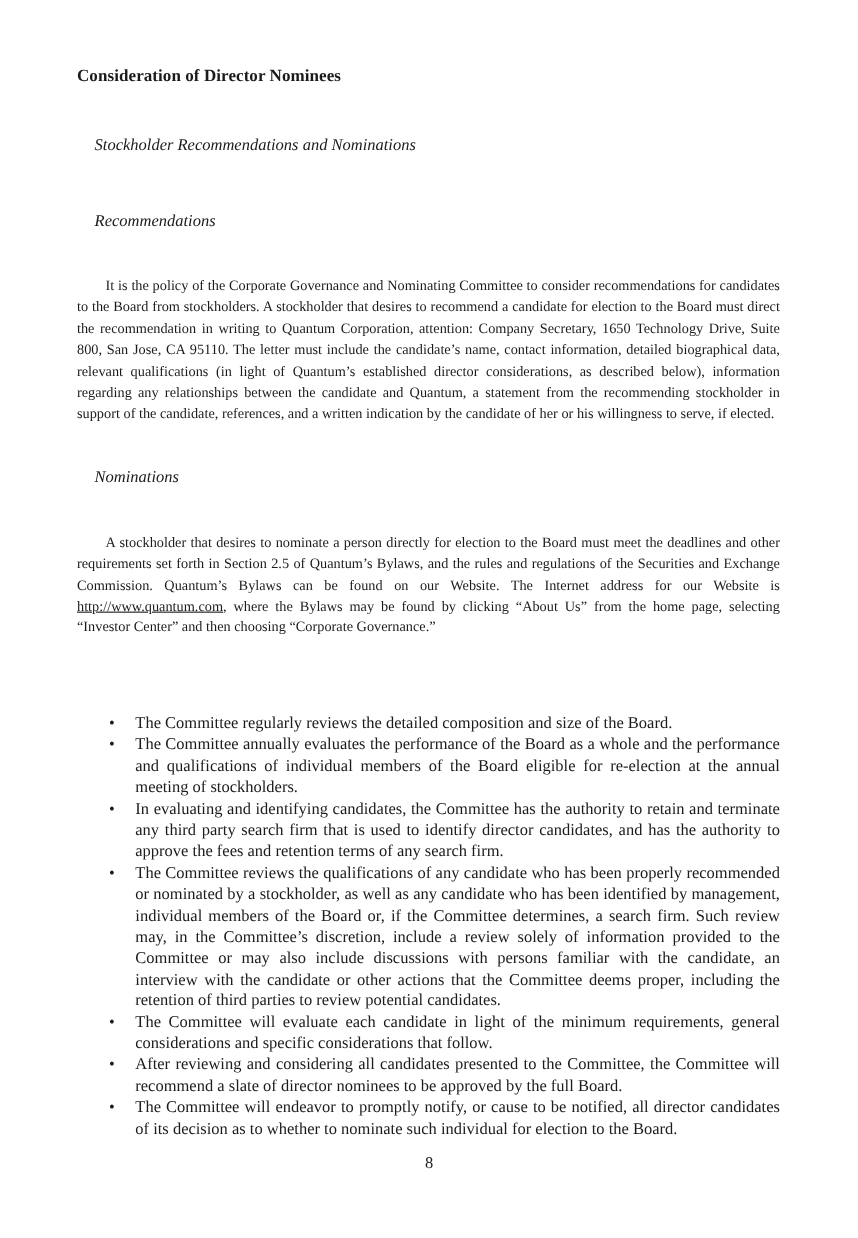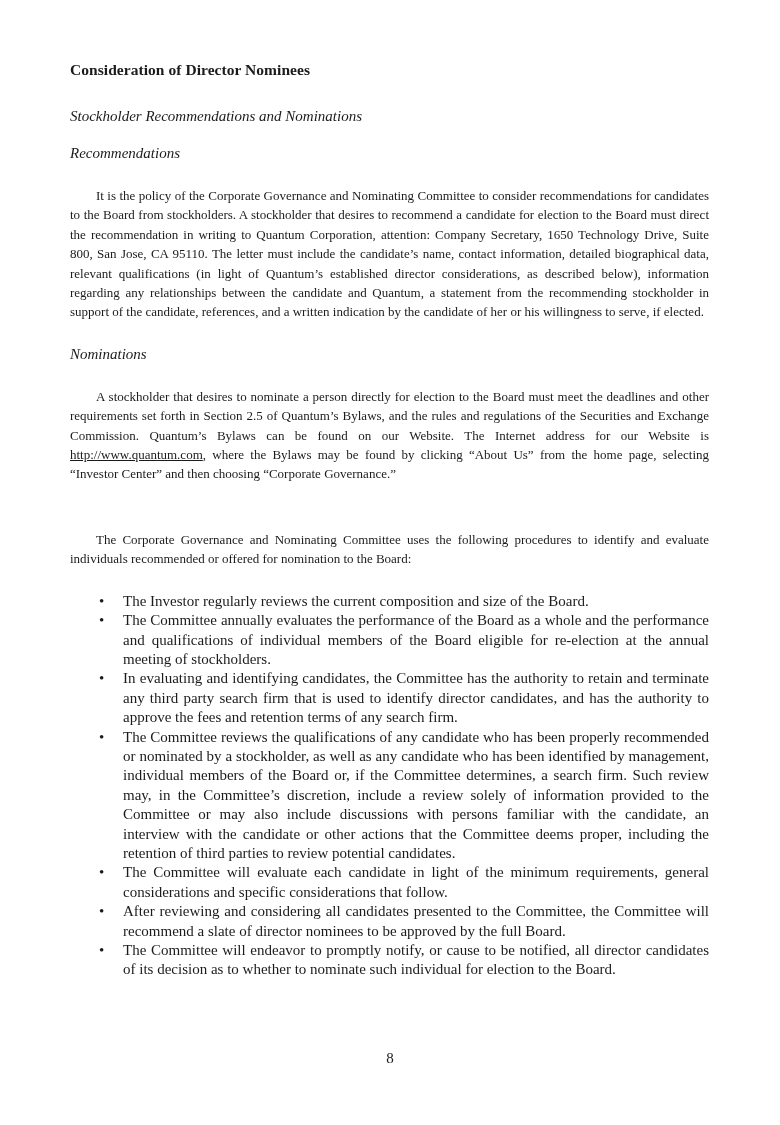--- a/index.html
+++ b/index.html
@@ -35,21 +35,21 @@
     font-weight: bold;
     margin: 0 0 0 0;
     padding: 0;
     line-height: 19px;
     letter-spacing: 0.05px;
   }
   .subhead {
     font-size: 15px;
     font-style: italic;
     font-weight: normal;
-    margin: 0;
+    margin: 16px;
     padding: 0;
     line-height: 19px;
   }
   .spacer-lg { height: 28px; }
   .spacer-md { height: 23px; }
   .spacer-sm { height: 18px; }
   p.body-par {
     font-size: 13px;
     line-height: 19.4px;
     text-align: justify;
@@ -120,26 +120,25 @@
 
     <div class="spacer-md"></div>
 
     <p class="body-par"><span>A stockholder that desires to nominate a person directly for election to the Board must meet the deadlines and other requirements set forth in Section 2.5 of Quantum’s Bylaws, and the rules and regulations of the Securities and Exchange Commission.  Quantum’s Bylaws can be found on our Website.  The Internet address for our Website is </span><a class="url-link" href="#">http://www.quantum.com</a><span>, where the Bylaws may be found by clicking “About Us” from the home page, selecting “Investor Center” and then choosing “Corporate Governance.”</span></p>
 
     <div class="spacer-md"></div>
 
 
     <div class="spacer-md"></div>
 
-    <p class="body-par">The Corporate Governance and Nominating Committee uses the following procedures to identify and evaluate individuals recommended or offered for nomination to the Board:</p>
 
     <div class="spacer-md"></div>
 
     <ul class="proc-list">
-      <li><span class="bullet-mark">•</span><span>The Investor regularly reviews the current composition and size of the Board.</span></li>
+      <li><span class="bullet-mark">•</span><span>The Committee regularly reviews the detailed composition and size of the Board.</span></li>
       <li><span class="bullet-mark">•</span><span>The Committee annually evaluates the performance of the Board as a whole and the performance and qualifications of individual members of the Board eligible for re-election at the annual meeting of stockholders.</span></li>
       <li><span class="bullet-mark">•</span><span>In evaluating and identifying candidates, the Committee has the authority to retain and terminate any third party search firm that is used to identify director candidates, and has the authority to approve the fees and retention terms of any search firm.</span></li>
       <li><span class="bullet-mark">•</span><span>The Committee reviews the qualifications of any candidate who has been properly recommended or nominated by a stockholder, as well as any candidate who has been identified by management, individual members of the Board or, if the Committee determines, a search firm.  Such review may, in the Committee’s discretion, include a review solely of information provided to the Committee or may also include discussions with persons familiar with the candidate, an interview with the candidate or other actions that the Committee deems proper, including the retention of third parties to review potential candidates.</span></li>
       <li><span class="bullet-mark">•</span><span>The Committee will evaluate each candidate in light of the minimum requirements, general considerations and specific considerations that follow.</span></li>
       <li><span class="bullet-mark">•</span><span>After reviewing and considering all candidates presented to the Committee, the Committee will recommend a slate of director nominees to be approved by the full Board.</span></li>
       <li><span class="bullet-mark">•</span><span>The Committee will endeavor to promptly notify, or cause to be notified, all director candidates of its decision as to whether to nominate such individual for election to the Board.</span></li>
     </ul>
 
   </div>
 

